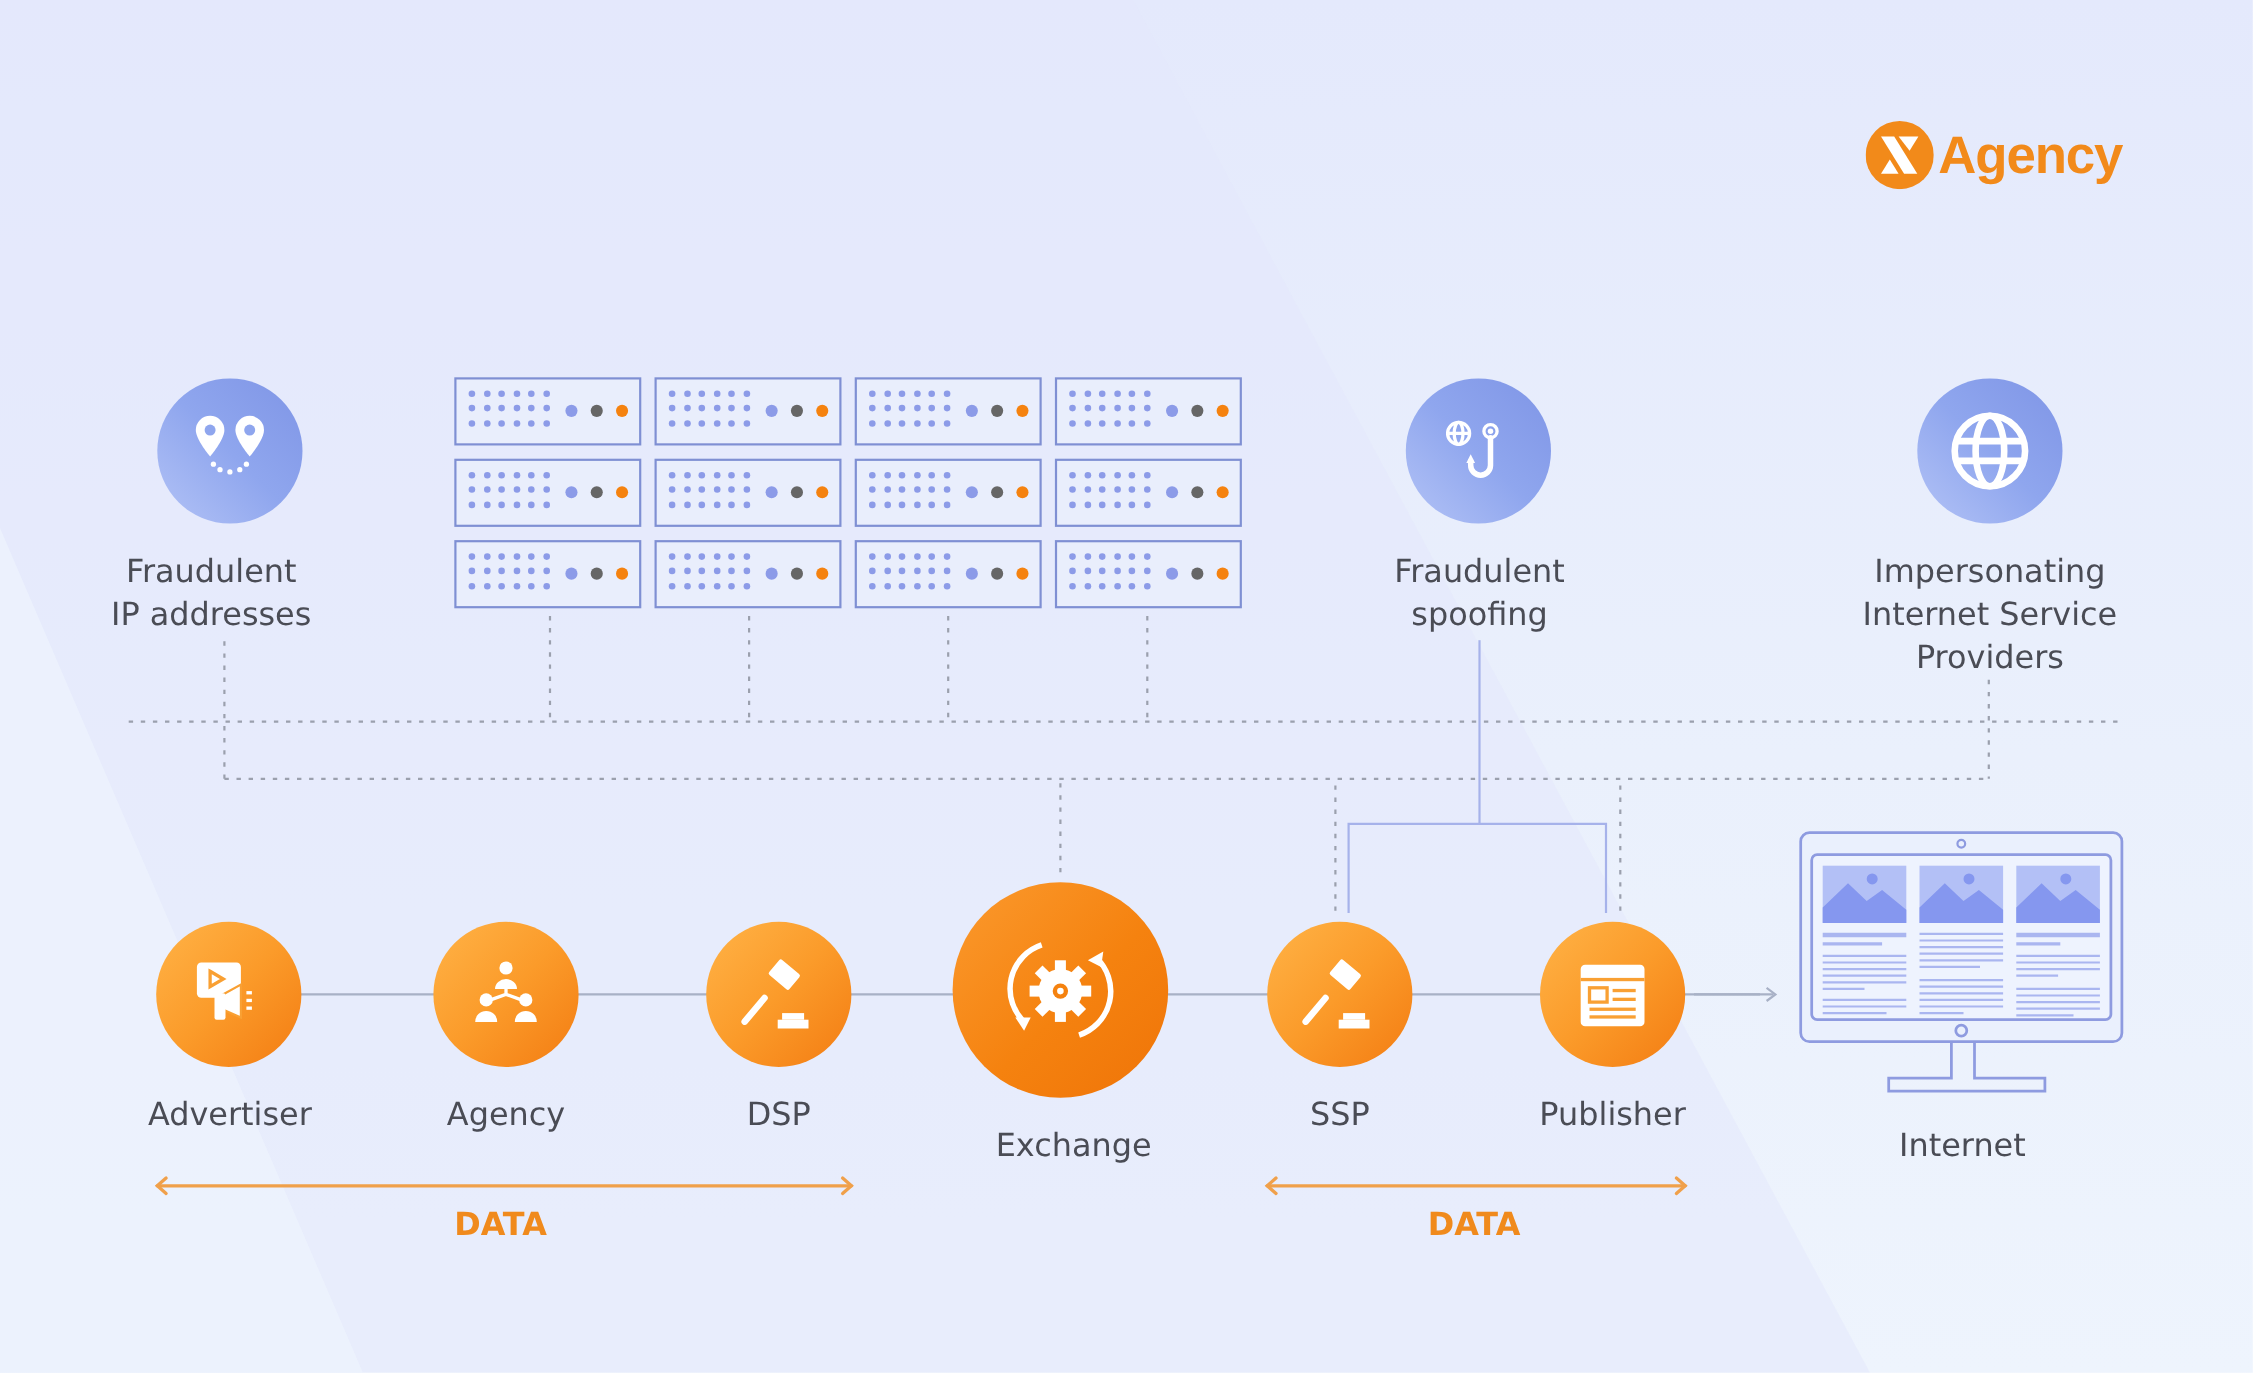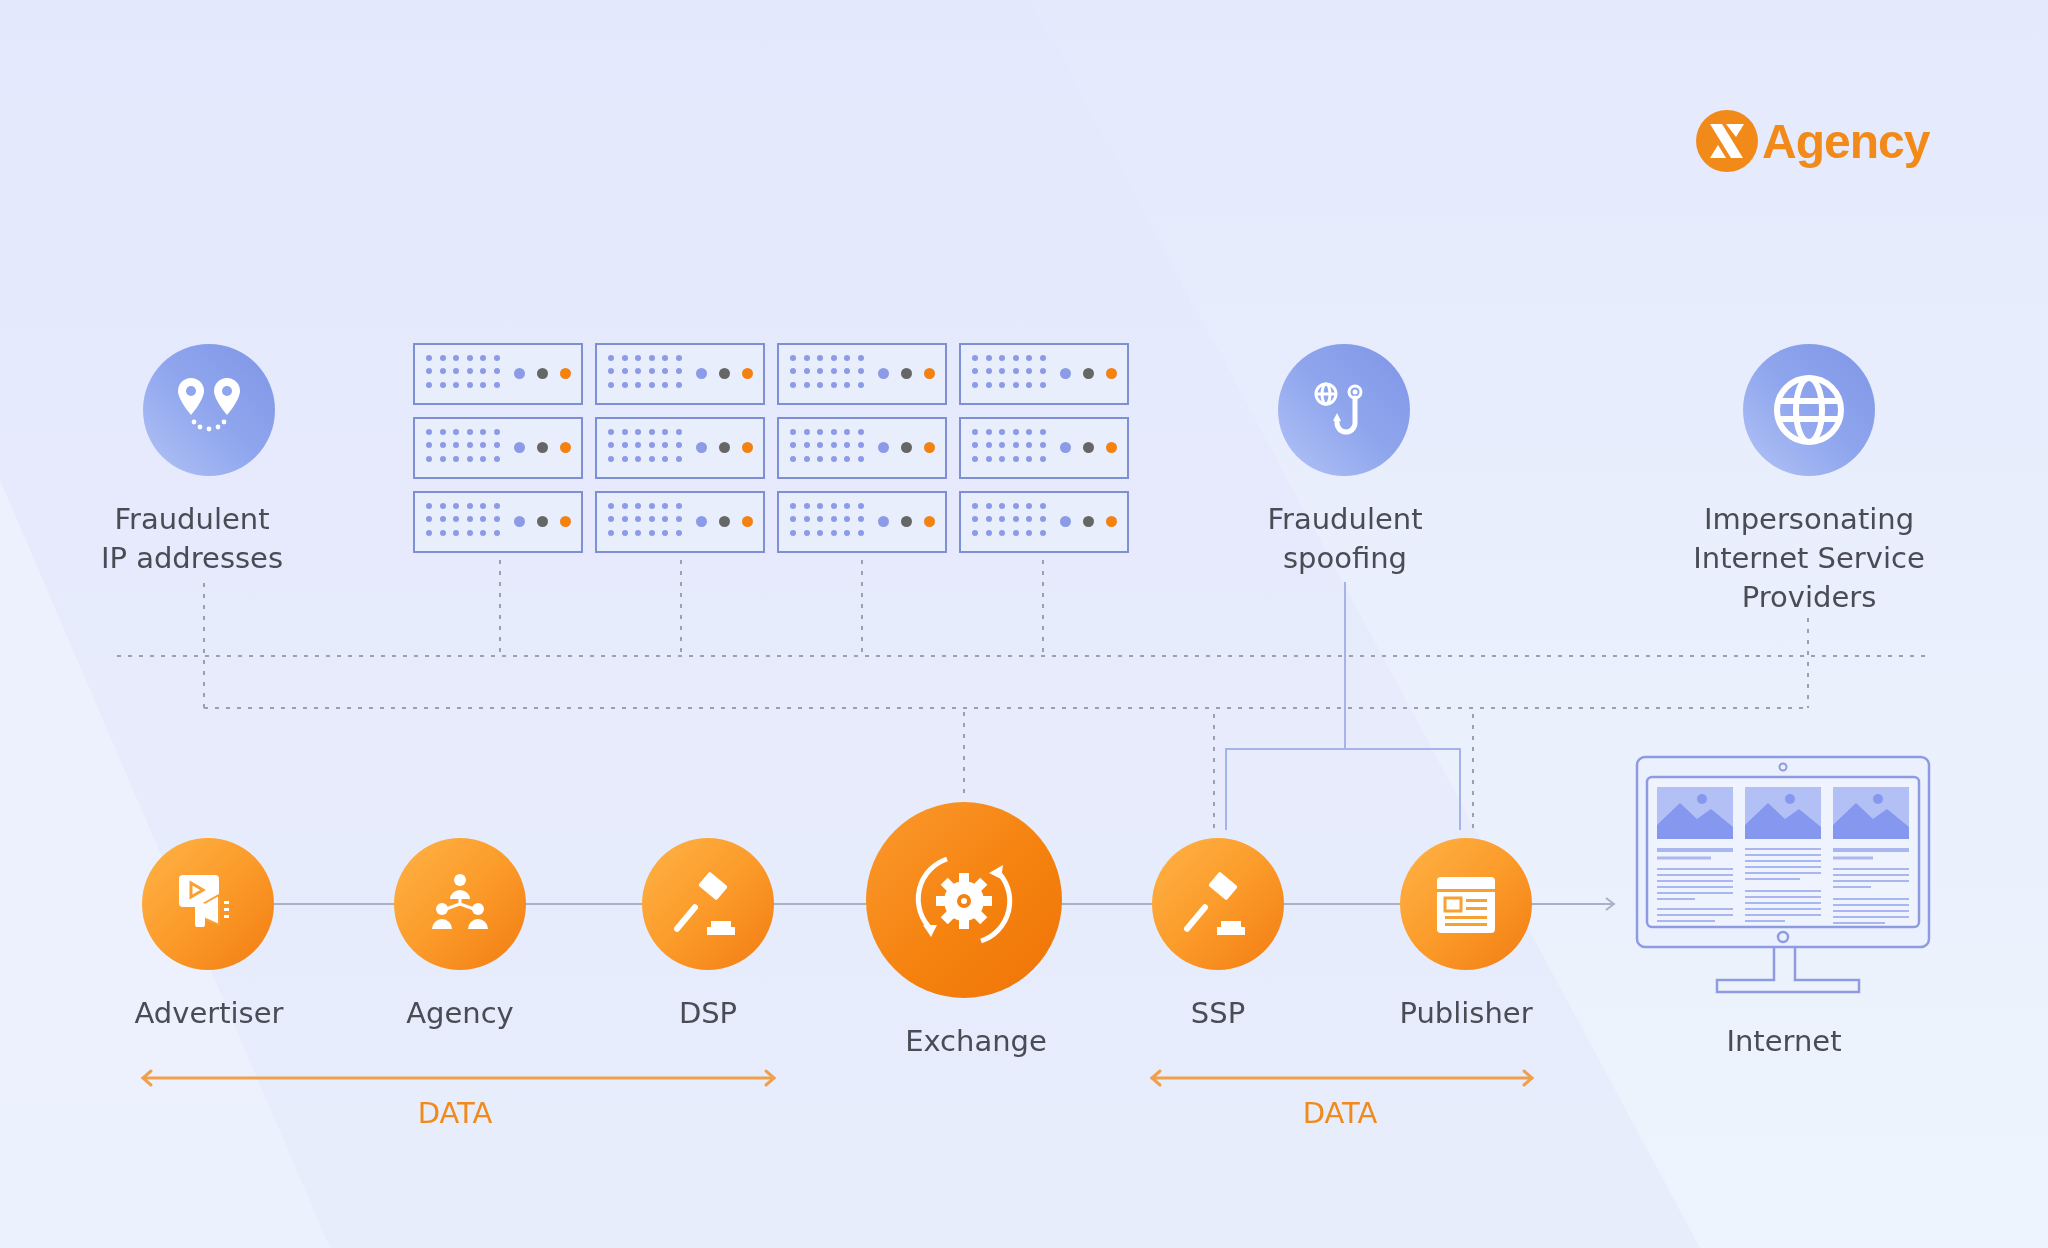--- a/index.html
+++ b/index.html
@@ -53,21 +53,21 @@
     width: 166px; height: 58px; border: 2px solid #7f8fd3; background: #e9eefc;
     position: relative; box-sizing: content-box;
   }
   .server .dots {
     position: absolute; left: 11px; top: 10px;
     display: grid; grid-template-columns: repeat(6, 6px); column-gap: 7.6px; row-gap: 7.4px;
   }
   .server .dots i { width: 6px; height: 6px; border-radius: 50%; background: #8c9be8; display: block; }
   .server .led { position: absolute; top: 23px; width: 11px; height: 11px; border-radius: 50%; }
   .data-label {
-    position: absolute; color: #f08a1c; font-weight: 400; font-size: 29px;
+    position: absolute; color: #f08a1c; font-weight: 700; font-size: 29px;
     font-family: "DejaVu Sans", sans-serif; transform: translateX(-50%);
   }
 </style>
 </head>
 <body>
 
 <svg class="bg-shape" viewBox="0 0 2048 1248">
   <polygon points="0,0 1030,0 1700,1248 0,1248" fill="#e3e8fc" opacity="0.55"></polygon>
   <polygon points="0,480 330,1248 0,1248" fill="#eef3fd" opacity="0.7"></polygon>
 </svg>

